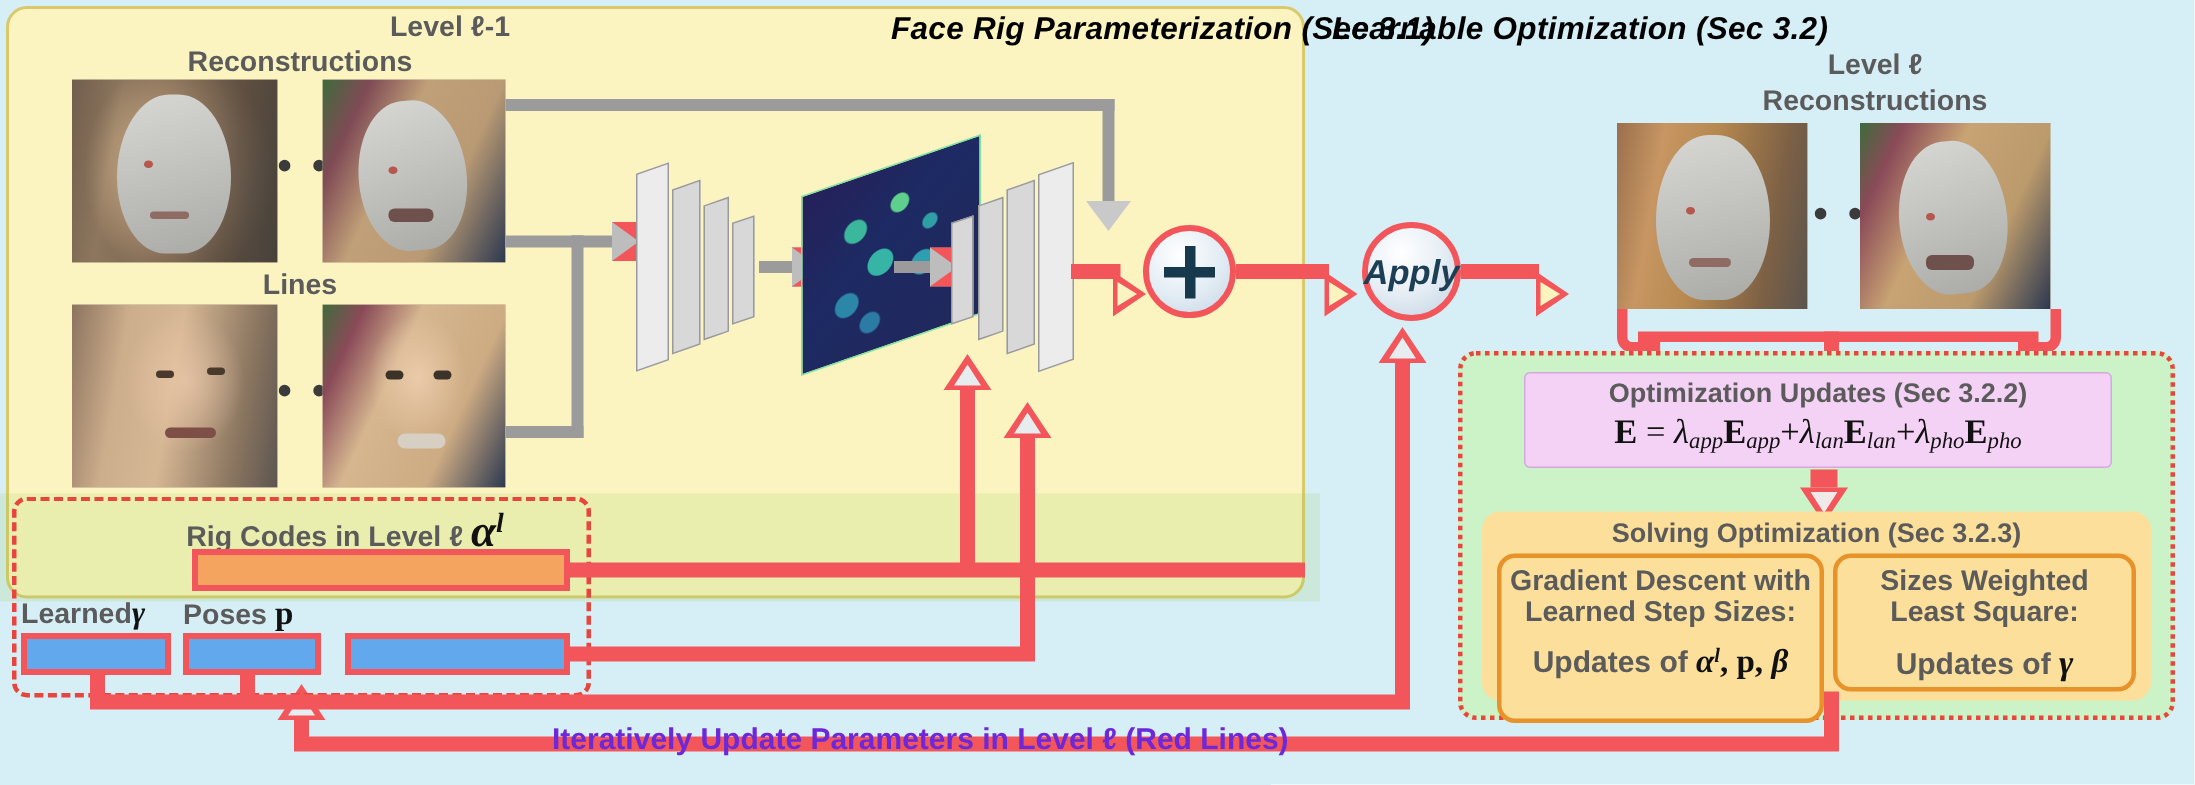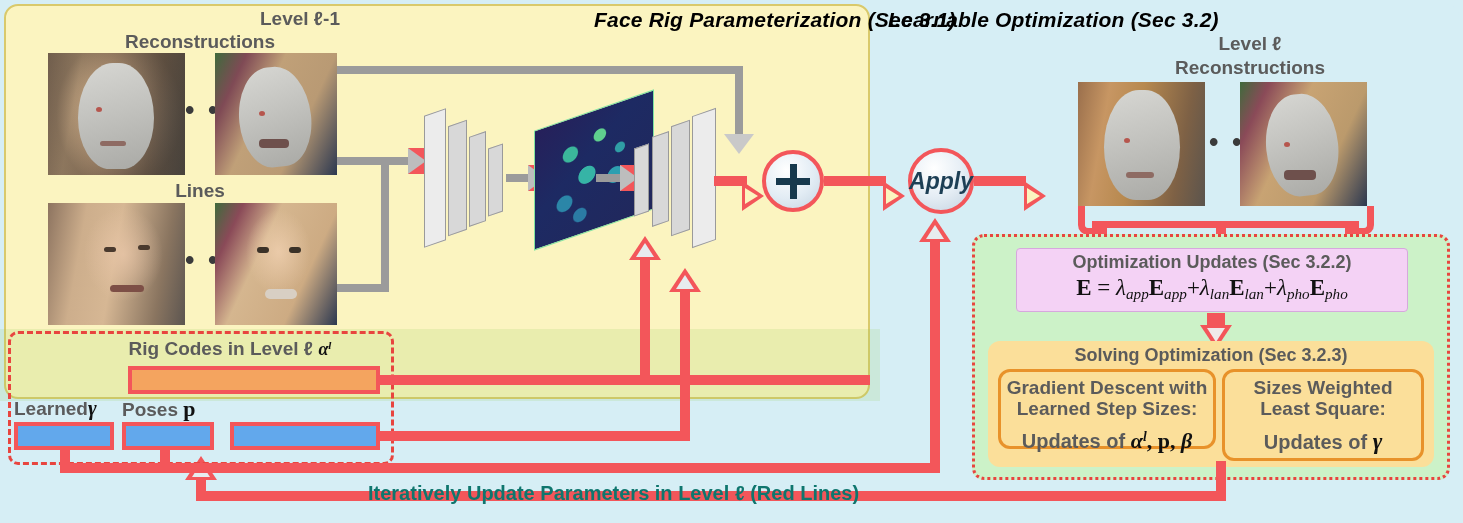--- a/index.html
+++ b/index.html
@@ -94,21 +94,21 @@
   .orangebox{position:absolute;background:#fbdf9a;border-radius:12px;box-sizing:border-box;}
   .innerorange{position:absolute;background:#fbdf9a;border:3px solid #e8922a;border-radius:12px;box-sizing:border-box;}
   .boxttl{font-weight:bold;font-size:18px;color:#5b5b5b;text-align:center;}
   .boxline{font-weight:bold;font-size:19px;color:#5b5b5b;text-align:center;line-height:1.12;}
   .mathline{font-family:"Liberation Serif",serif;font-size:23px;color:#111;text-align:center;}
   .bld{font-weight:bold;}
   .ital{font-style:italic;}
   .sub{font-size:.66em;vertical-align:-.25em;font-style:italic;}
   .sup{font-size:.62em;vertical-align:.5em;font-style:italic;}
 
-  .caption{position:absolute;font-weight:bold;font-size:20px;color:#0f766e;white-space:nowrap;}
+  .caption{position:absolute;font-weight:bold;font-size:20px;color:#6d28d9;white-space:nowrap;}
 </style>
 </head>
 <body>
 
 <div id="stage">
 
   <div class="panel-yellow"></div>
   <div class="panel-blue"></div>
   <div class="tintgreen"></div>
 
@@ -229,21 +229,21 @@
     </div>
   </div>
 
   <div class="r" style="left:1207px;top:313px;width:18px;height:12px;"></div>
   <div class="rtri-hollow-d" style="left:1200px;top:325px;"></div>
 
   <div class="orangebox" style="left:988px;top:341px;width:446px;height:126px;">
     <div class="boxttl" style="padding-top:4px;">Solving Optimization (Sec 3.2.3)</div>
   </div>
 
-  <div class="innerorange" style="left:998px;top:369px;width:218px;height:80px;">
+  <div class="innerorange" style="left:998px;top:369px;width:218px;height:113px;">
     <div class="boxline" style="padding-top:5px;">Gradient Descent with</div>
     <div class="boxline">Learned Step Sizes:</div>
     <div class="boxline" style="padding-top:9px;font-size:20px;">
       <span>Updates of</span>
       <span class="mathline" style="font-size:22px;">
         <span class="ital">α</span><span class="sup">l</span>, p, <span class="ital">β</span>
       </span>
     </div>
   </div>
 
@@ -261,21 +261,21 @@
   <div class="r" style="left:1216px;top:461px;width:10px;height:37px;"></div>
   <div class="r" style="left:196px;top:491px;width:1030px;height:10px;"></div>
   <div class="rcorner" style="left:1206px;top:481px;width:20px;height:20px;border-top:none;border-right:none;border-radius:0 0 0 10px;border-width:0;"></div>
   <div class="r" style="left:196px;top:478px;width:10px;height:18px;"></div>
   <div class="rtri-hollow-u" style="left:185px;top:456px;"></div>
 
   <div class="dashbox" style="left:8px;top:331px;width:386px;height:134px;"></div>
 
   <div class="hdr" style="left:100px;top:338px;width:260px;text-align:center;">
     <span>Rig Codes in Level ℓ</span>
-    <span class="mathline" style="font-size:18px;font-weight:bold;">
+    <span class="mathline" style="font-size:30px;font-weight:bold;">
       <span class="ital">α</span><span class="sup">l</span>
     </span>
   </div>
   <div class="pbox orange" style="left:128px;top:366px;width:252px;height:28px;"></div>
 
   <div class="hdr" style="left:8px;top:396px;width:120px;text-align:left;padding-left:6px;">
     <span>Learned</span><span class="mathline" style="font-size:21px;"><span class="ital">γ</span></span>
   </div>
   <div class="pbox blue" style="left:14px;top:422px;width:100px;height:28px;"></div>
 

